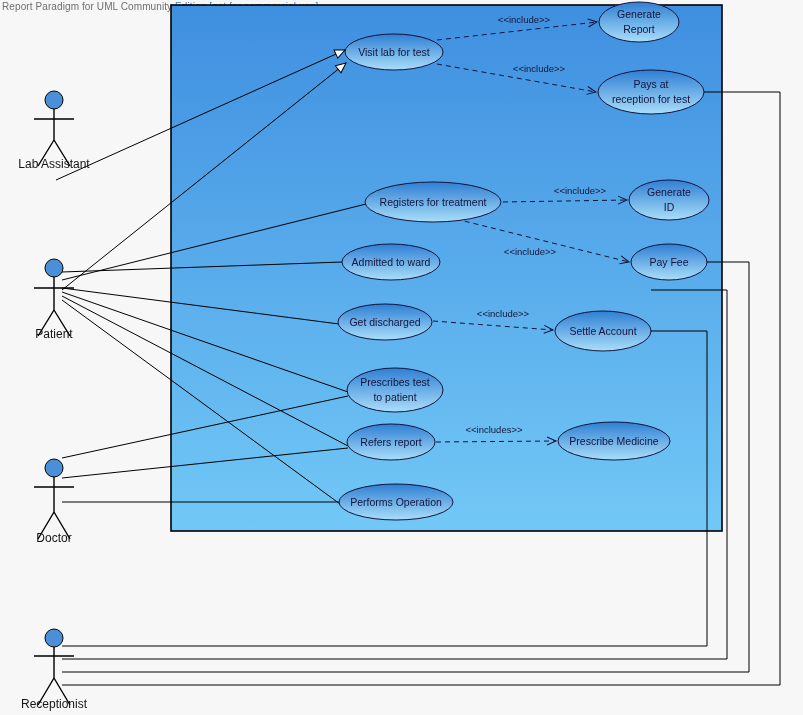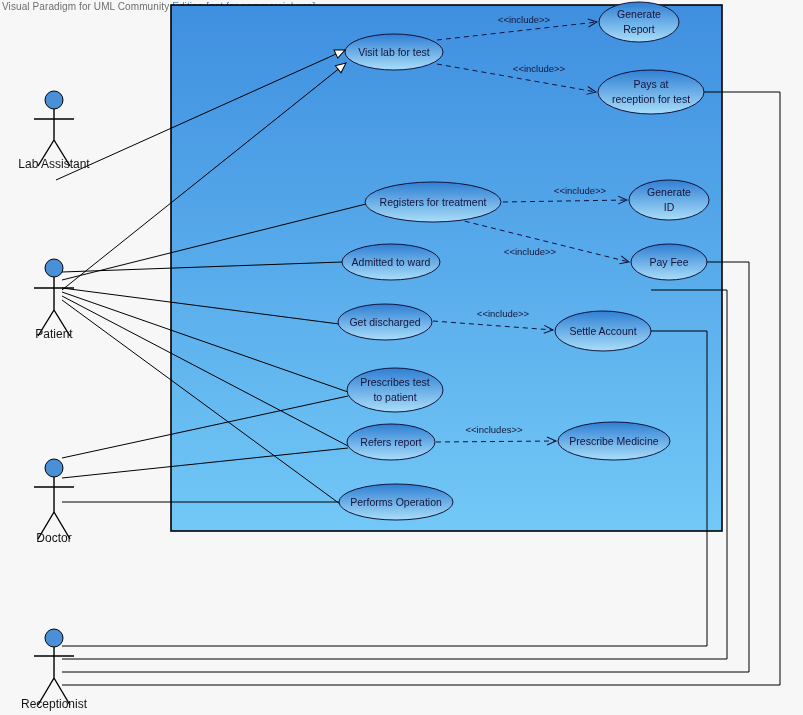--- a/index.html
+++ b/index.html
@@ -23,21 +23,21 @@
   .solid{stroke:#000;stroke-width:1;fill:none;}
   .dashed{stroke:#12123a;stroke-width:1;fill:none;stroke-dasharray:5,4;}
   .ellipse-sh{stroke:#13133b;stroke-width:1;}
   .actor-line{stroke:#000;stroke-width:1.4;fill:none;}
 </style>
 </head>
 <body>
 
 <div id="stage">
 
-  <div class="wm"><span>Visual Paradigm for UML Community</span><span class="dim"> Edition [not for commercial use]</span></div>
+  <div class="wm"><span>Report Paradigm for UML Community</span><span class="dim"> Edition [not for commercial use]</span></div>
 
   <svg id="diagram" viewBox="0 0 803 715">
     <defs>
       <linearGradient id="gSystem" x1="0" y1="0" x2="0" y2="1">
         <stop offset="0%" stop-color="#3f8fe0"></stop>
         <stop offset="100%" stop-color="#72c8f6"></stop>
       </linearGradient>
       <linearGradient id="gEllipse" x1="0" y1="0" x2="0" y2="1">
         <stop offset="0%" stop-color="#2f7fd4"></stop>
         <stop offset="100%" stop-color="#a9def9"></stop>

